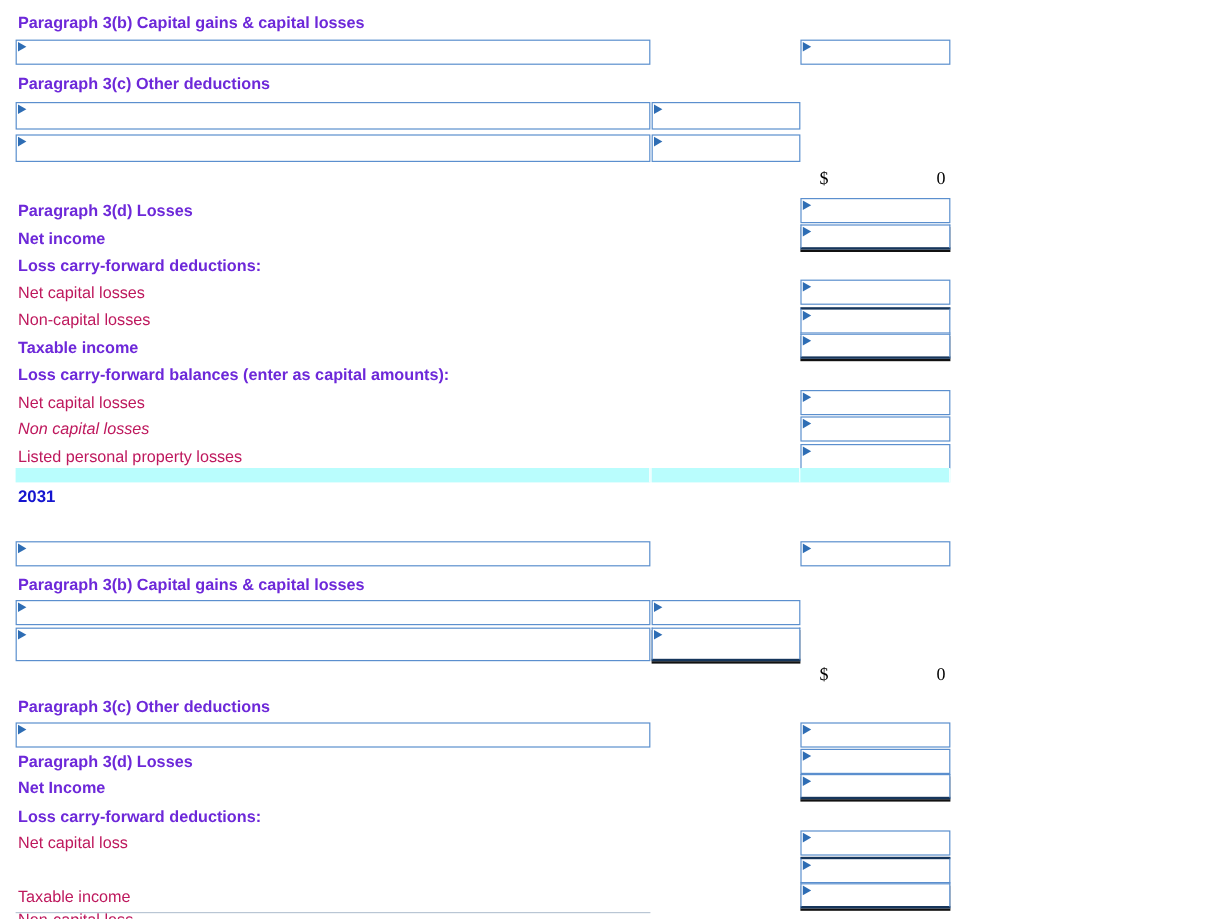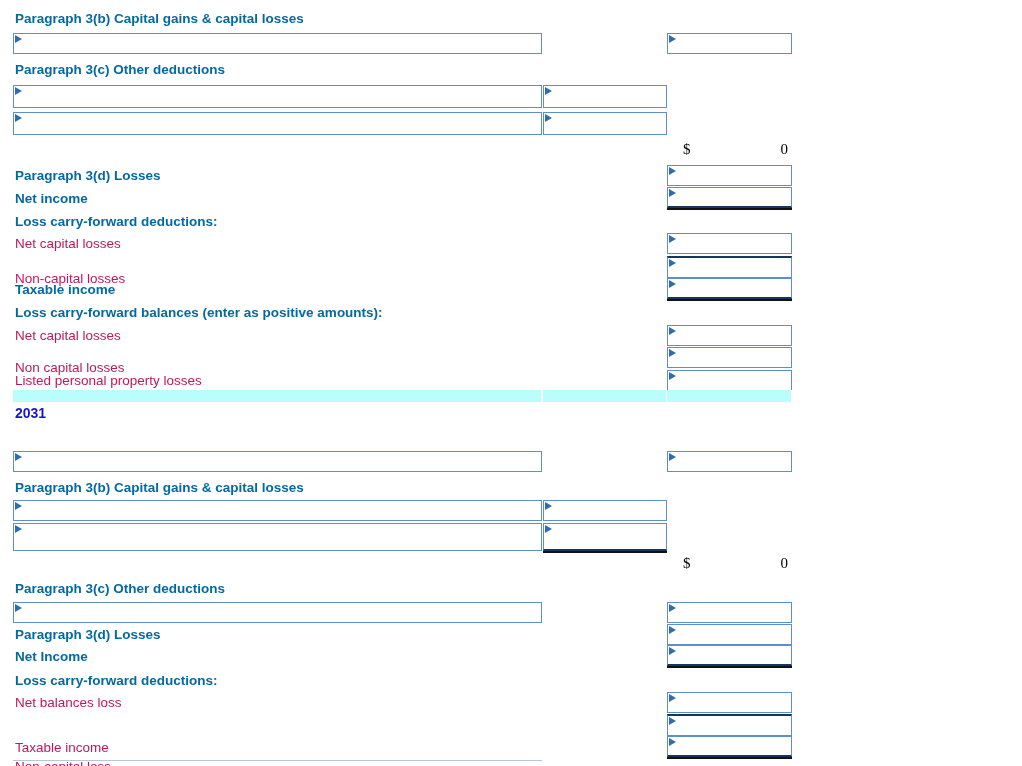--- a/index.html
+++ b/index.html
@@ -16,21 +16,21 @@
 
   
   .lbl{
     position:absolute;
     left:15px;
     height:23px;
     line-height:22px;
     white-space:nowrap;
     color:#be185d;
   }
-  .lbl.b{font-weight:bold;color:#0369a1;}
+  .lbl.b{font-weight:bold;color:#6d28d9;}
   .lbl.yr{font-weight:bold;color:#1515cf;font-size:14px;}
 
   
   .cell{
     position:absolute;
     box-sizing:border-box;
     background:#ffffff;
     border:1px solid #5b8fce;
     box-shadow:inset 0 0 0 1px #ffffff;
   }
@@ -102,32 +102,32 @@
   <div class="cell" style="left:667px;top:165px;width:125px;height:21px;"></div>
 
   <div class="lbl b" style="top:188px;">Net income</div>
   <div class="cell total" style="left:667px;top:187px;width:125px;height:21px;"></div>
 
   <div class="lbl b" style="top:211px;">Loss carry-forward deductions:</div>
 
   <div class="lbl" style="top:233px;">Net capital losses</div>
   <div class="cell" style="left:667px;top:233px;width:125px;height:21px;"></div>
 
-  <div class="lbl" style="top:268px;">Non-capital losses</div>
+  <div class="lbl" style="top:256px;">Non-capital losses</div>
   <div class="cell topline" style="left:667px;top:256px;width:125px;height:22px;"></div>
 
   <div class="lbl b" style="top:279px;">Taxable income</div>
   <div class="cell total" style="left:667px;top:278px;width:125px;height:21px;"></div>
 
-  <div class="lbl b" style="top:302px;">Loss carry-forward balances (enter as positive amounts):</div>
+  <div class="lbl b" style="top:302px;">Loss carry-forward balances (enter as capital amounts):</div>
 
   <div class="lbl" style="top:325px;">Net capital losses</div>
   <div class="cell" style="left:667px;top:325px;width:125px;height:21px;"></div>
 
-  <div class="lbl" style="top:357px;">Non capital losses</div>
+  <div class="lbl" style="top:347px;font-style:italic;">Non capital losses</div>
   <div class="cell" style="left:667px;top:347px;width:125px;height:21px;"></div>
 
   <div class="lbl" style="top:370px;">Listed personal property losses</div>
   <div class="cell" style="left:667px;top:370px;width:125px;height:21px;"></div>
 
   <div class="band" style="left:13px;top:390px;width:529px;height:12px;"></div>
   <div class="band" style="left:543px;top:390px;width:124px;height:12px;"></div>
   <div class="band" style="left:667px;top:390px;width:125px;height:12px;"></div>
 
   <div class="lbl yr" style="top:402px;">2031</div>
@@ -153,21 +153,21 @@
   <div class="cell" style="left:667px;top:602px;width:125px;height:21px;"></div>
 
   <div class="lbl b" style="top:624px;">Paragraph 3(d) Losses</div>
   <div class="cell" style="left:667px;top:624px;width:125px;height:21px;"></div>
 
   <div class="lbl b" style="top:646px;">Net Income</div>
   <div class="cell total" style="left:667px;top:645px;width:125px;height:21px;"></div>
 
   <div class="lbl b" style="top:670px;">Loss carry-forward deductions:</div>
 
-  <div class="lbl" style="top:692px;">Net balances loss</div>
+  <div class="lbl" style="top:692px;">Net capital loss</div>
   <div class="cell" style="left:667px;top:692px;width:125px;height:21px;"></div>
 
   <div class="lbl" style="top:756px;text-align:center;">Non-capital loss</div>
   <div class="cell topline" style="left:667px;top:714px;width:125px;height:22px;"></div>
 
   <div class="lbl" style="top:737px;">Taxable income</div>
   <div class="cell total" style="left:667px;top:736px;width:125px;height:21px;"></div>
 
   <div class="rule" style="left:13px;top:760px;width:529px;"></div>
 

